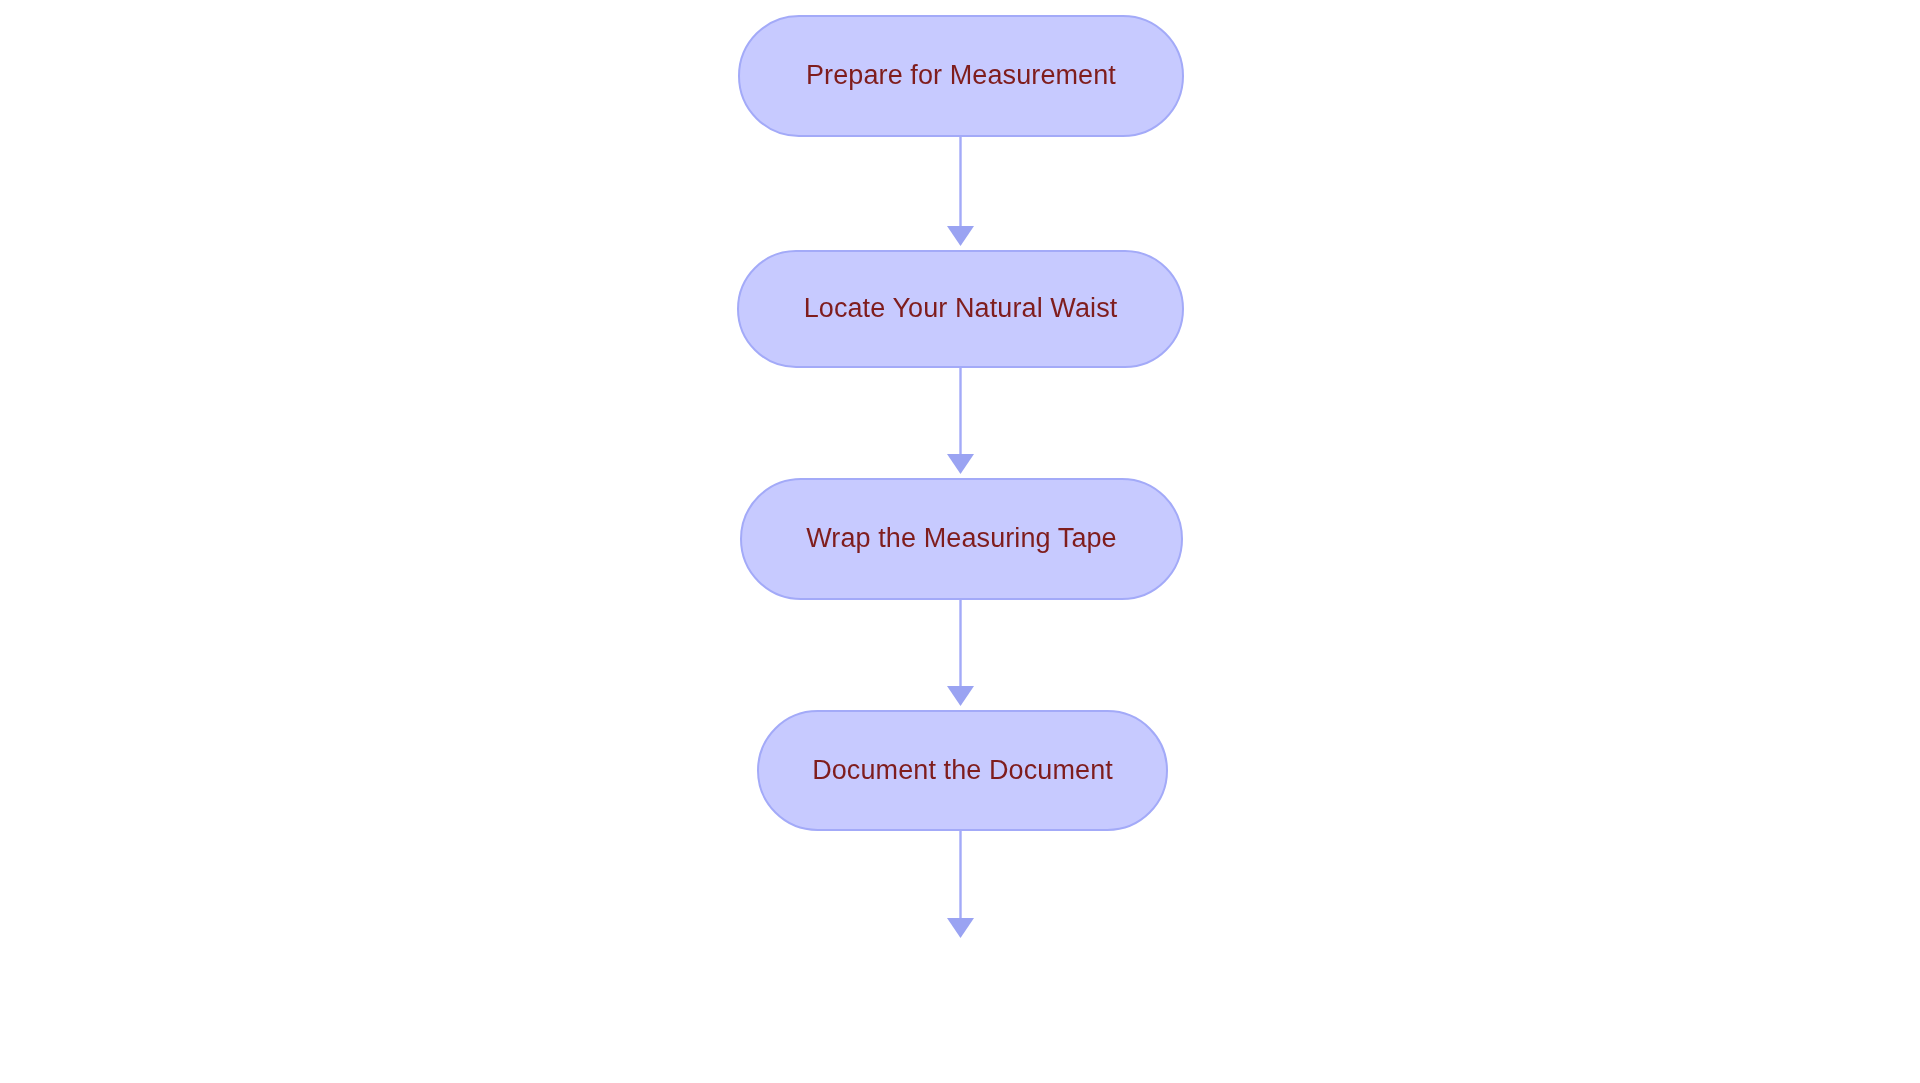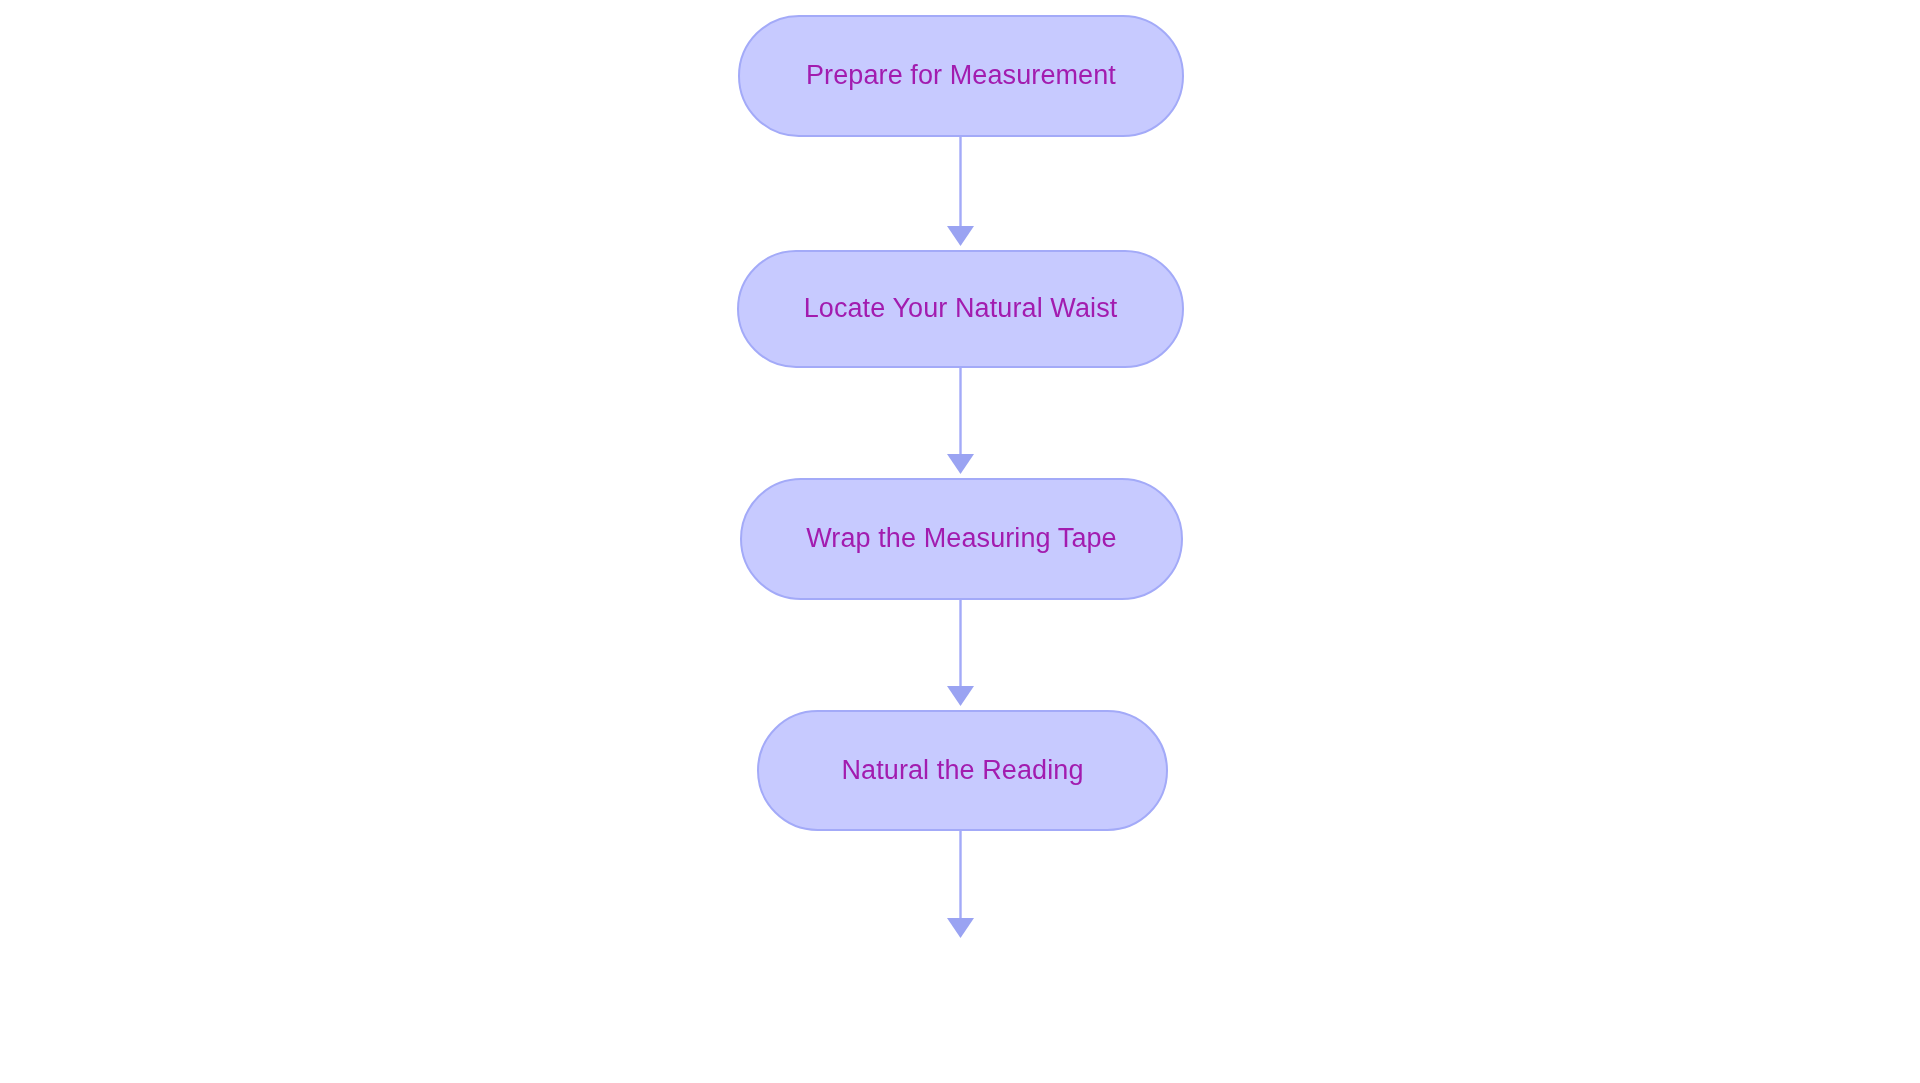--- a/index.html
+++ b/index.html
@@ -34,21 +34,21 @@
     text-align: center;
     user-select: none;
   }
 
   .flow-node-label {
     font-family: "Liberation Sans", "DejaVu Sans", sans-serif;
     font-size: 27px;
     font-weight: 400;
     line-height: 1.15;
     letter-spacing: 0.1px;
-    color: #a21caf;
+    color: #7f1d1d;
     white-space: nowrap;
     padding: 0 18px;
   }
 
   
   .node-1 { left: 738px; top: 15px;  width: 446px; height: 122px; }
   .node-2 { left: 737px; top: 250px; width: 447px; height: 118px; }
   .node-3 { left: 740px; top: 478px; width: 443px; height: 122px; }
   .node-4 { left: 757px; top: 710px; width: 411px; height: 121px; }
   .node-5 { left: 820px; top: 942px; width: 286px; height: 121px; }
@@ -107,17 +107,17 @@
 
   <div class="flow-node node-2">
     <span class="flow-node-label">Locate Your Natural Waist</span>
   </div>
 
   <div class="flow-node node-3">
     <span class="flow-node-label">Wrap the Measuring Tape</span>
   </div>
 
   <div class="flow-node node-4">
-    <span class="flow-node-label">Natural the Reading</span>
+    <span class="flow-node-label">Document the Document</span>
   </div>
 
 
 </div>
 
 </body></html>

